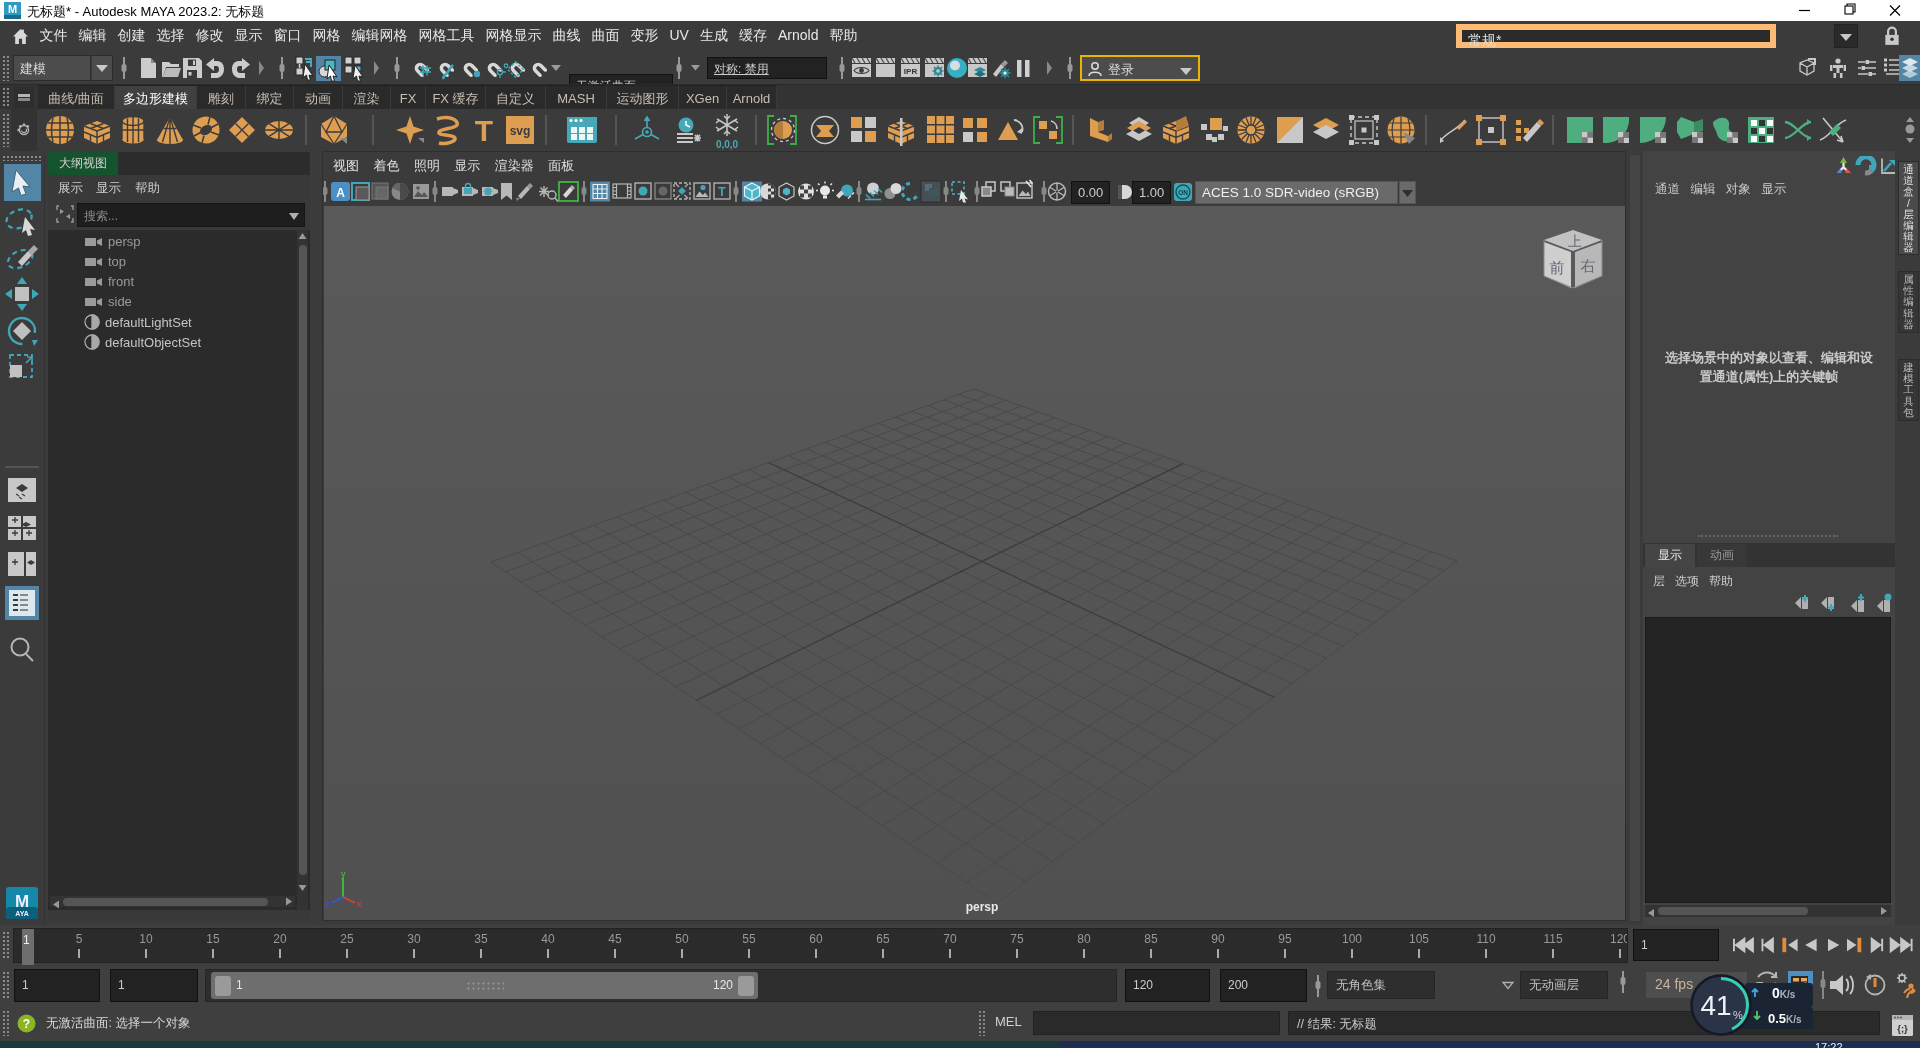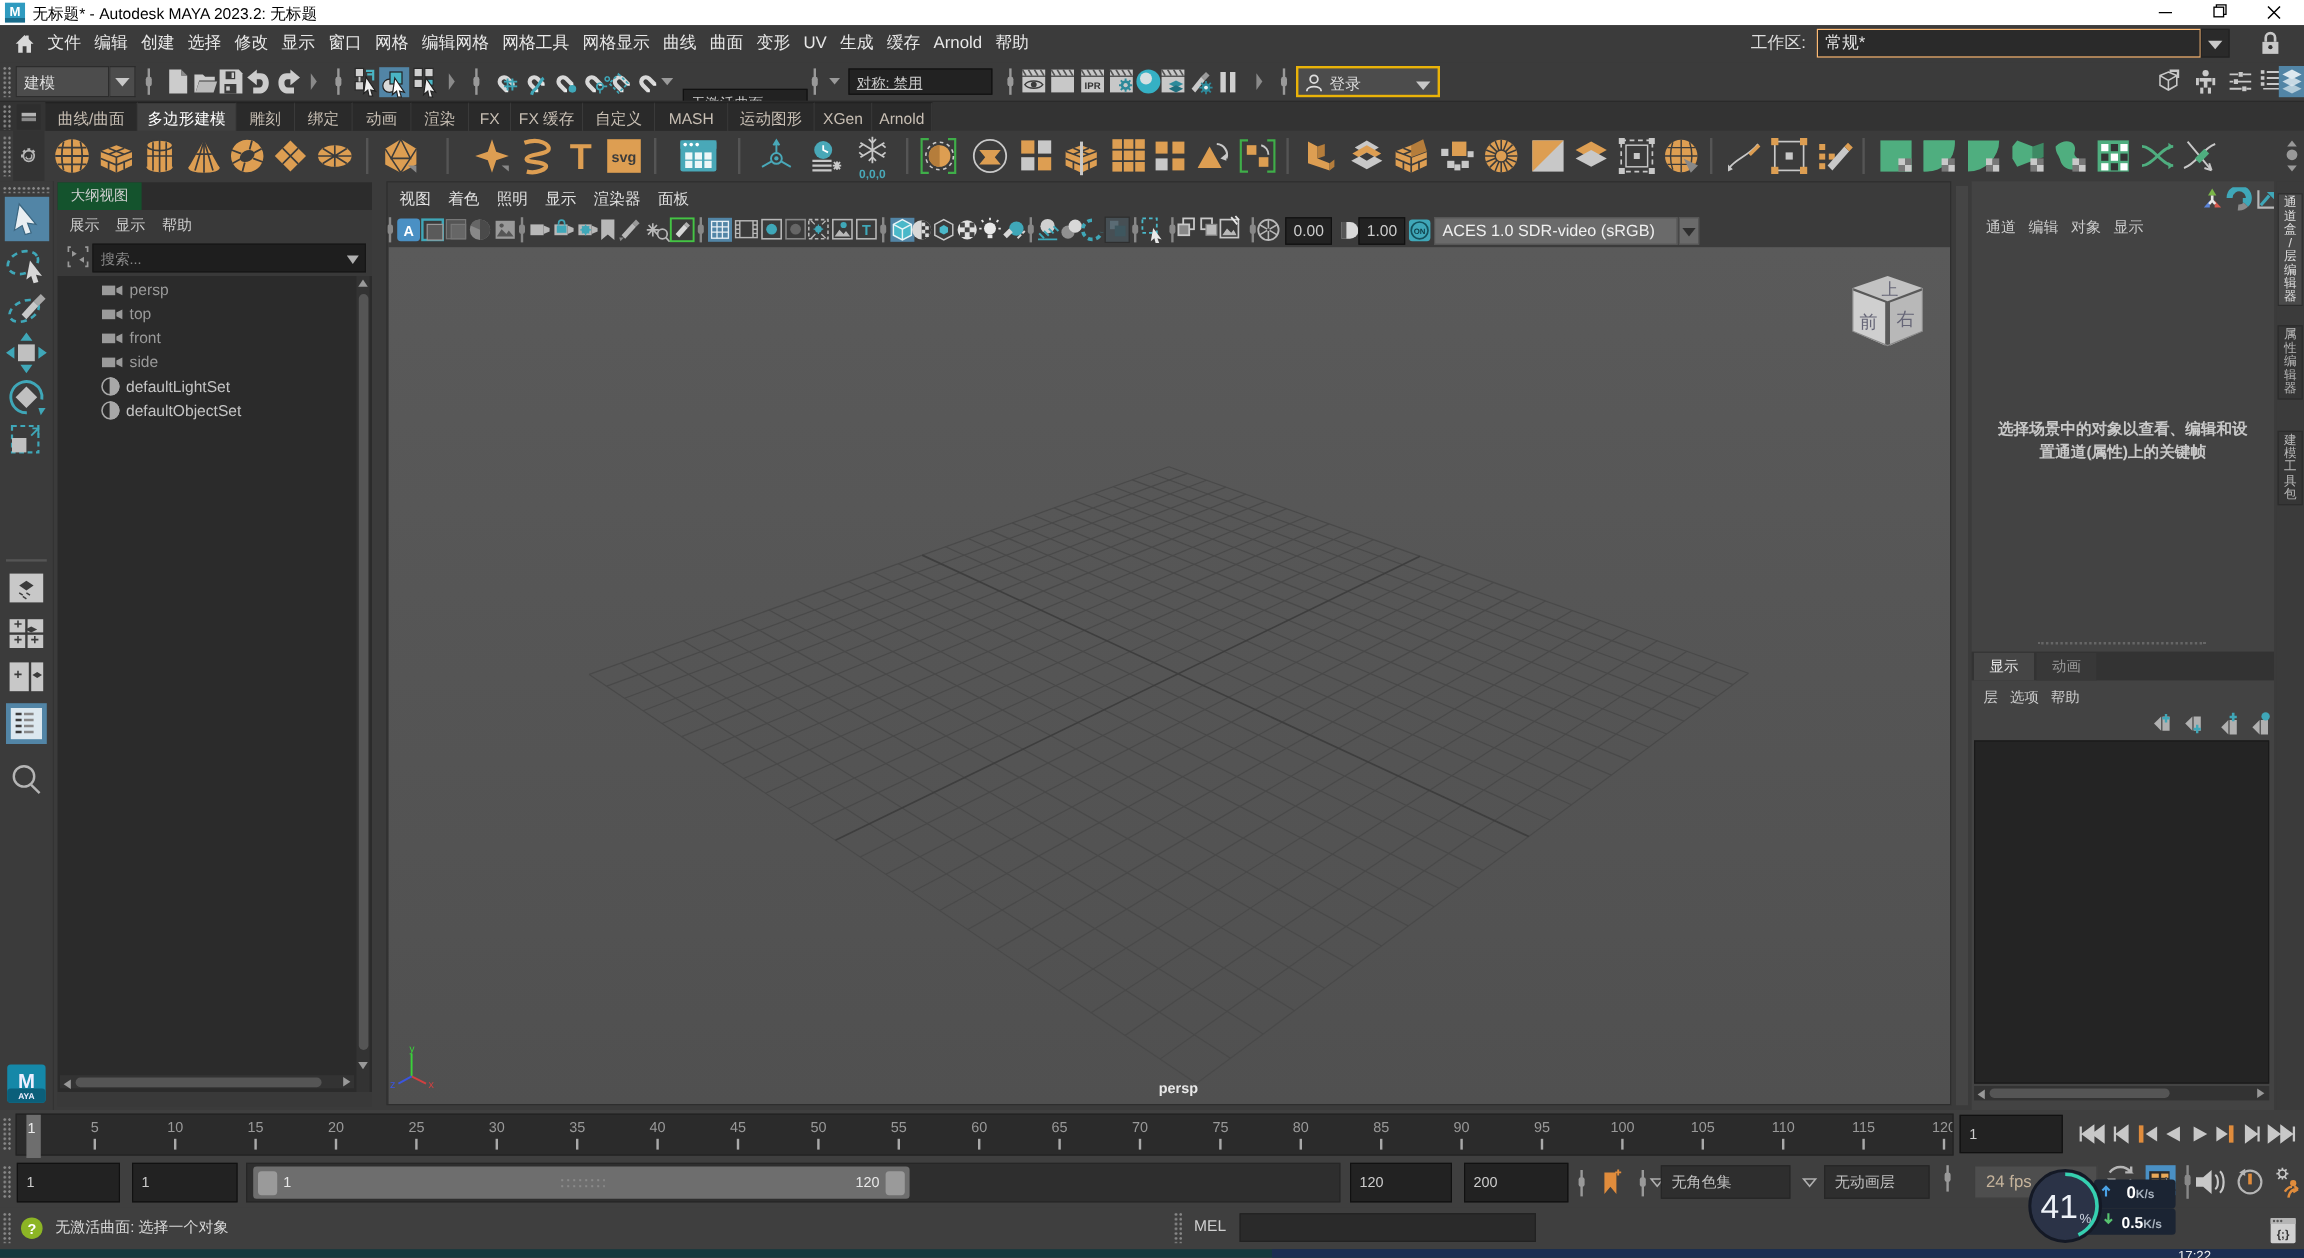--- a/index.html
+++ b/index.html
@@ -48,21 +48,21 @@
 
   <div class="abs" id="menubar">
     <svg class="abs" style="left:12px;top:7px" width="17" height="17" viewBox="0 0 16 16">
       <path d="M8 1 L15 8 L13 8 L13 15 L9.5 15 L9.5 10 L6.5 10 L6.5 15 L3 15 L3 8 L1 8 Z" fill="#d8d8d8"></path>
       <rect x="9" y="1.5" width="2.2" height="3" fill="#d8d8d8"></rect>
     </svg>
     <div class="abs" style="left:34px;top:6px;">
       <span class="menuitem">文件</span><span class="menuitem">编辑</span><span class="menuitem">创建</span><span class="menuitem">选择</span><span class="menuitem">修改</span><span class="menuitem">显示</span><span class="menuitem">窗口</span><span class="menuitem">网格</span><span class="menuitem">编辑网格</span><span class="menuitem">网格工具</span><span class="menuitem">网格显示</span><span class="menuitem">曲线</span><span class="menuitem">曲面</span><span class="menuitem">变形</span><span class="menuitem">UV</span><span class="menuitem">生成</span><span class="menuitem">缓存</span><span class="menuitem">Arnold</span><span class="menuitem">帮助</span>
     </div>
     <span class="abs" style="left:1459px;top:6px;font-size:14px;color:#dcdcdc">工作区:</span>
-    <div class="abs" style="left:1514px;top:3px;width:320px;height:24px;background:#2a2a2a;border:1px solid #fdba74;color:#e0e0e0;font-size:14px;padding:2px 6px;">常规*</div>
+    <div class="abs" style="left:1456px;top:3px;width:320px;height:24px;background:#2a2a2a;border:6px solid #fdba74;color:#e0e0e0;font-size:14px;padding:2px 6px;">常规*</div>
     <div class="abs" style="left:1834px;top:3px;width:24px;height:24px;background:#2a2a2a;border:1px solid #222;">
       <svg width="22" height="22">
           <path d="M5 9 L17 9 L11 16 Z" fill="#c8c8c8"></path>
         </svg>
     </div>
     <svg class="abs" style="left:1884px;top:5px" width="16" height="20" viewBox="0 0 14 18">
       <rect x="1" y="8" width="12" height="9" fill="#c8c8c8"></rect>
       <path d="M3.5 8 L3.5 5 A3.5 3.5 0 0 1 10.5 5 L10.5 8" fill="none" stroke="#c8c8c8" stroke-width="2"></path>
       <circle cx="7" cy="12" r="1.6" fill="#333"></circle>
     </svg>
@@ -1212,21 +1212,21 @@
     <div class="abs darkfield" style="left:1220px;top:4px;width:87px;height:33px;font-size:12px;padding:8px 7px;">200</div>
     <svg class="abs" style="left:1315px;top:4px" width="120" height="33">
       <rect x="2" y="6" width="2" height="22" fill="#999"></rect>
         <rect x="0.5" y="12" width="5" height="8" rx="2" fill="#999"></rect>
       <path d="M22 8 L32 8 L32 26 L27 20 L22 26 Z" fill="#e08c3c"></path>
       <path d="M31 8 L36 8 M33.5 5.5 L33.5 10.5" stroke="#e08c3c" stroke-width="1.6"></path>
       <rect x="53" y="6" width="2" height="22" fill="#999"></rect>
         <rect x="51.5" y="12" width="5" height="8" rx="2" fill="#999"></rect>
       <path d="M61 13.5 L71 13.5 L66 19.5 Z" fill="none" stroke="#b0b0b0" stroke-width="1.3"></path>
     </svg>
-    <div class="abs" style="left:1384px;top:6px;width:108px;height:28px;background:#2e2e2e;border:1px solid #262626;color:#c0c0c0;font-size:12.5px;padding:5px 8px;">无角色集</div>
+    <div class="abs" style="left:1327px;top:6px;width:108px;height:28px;background:#2e2e2e;border:1px solid #262626;color:#c0c0c0;font-size:12.5px;padding:5px 8px;">无角色集</div>
     <svg class="abs" style="left:1498px;top:6px" width="20" height="28">
         <path d="M5 11.5 L15 11.5 L10 17.5 Z" fill="none" stroke="#b0b0b0" stroke-width="1.3"></path>
       </svg>
     <div class="abs" style="left:1520px;top:6px;width:88px;height:28px;background:#2e2e2e;border:1px solid #262626;color:#c0c0c0;font-size:12.5px;padding:5px 8px;">无动画层</div>
     <svg class="abs" style="left:1618px;top:4px" width="10" height="33">
         <rect x="4" y="2" width="2" height="22" fill="#999"></rect>
         <rect x="2.5" y="8" width="5" height="8" rx="2" fill="#999"></rect>
       </svg>
     <div class="abs" style="left:1645px;top:6px;width:103px;height:28px;background:#4e4e4e;border:1px solid #3e3e3e;color:#c6b49c;font-size:14px;padding:4px 9px;">24 fps</div>
     <svg class="abs" style="left:1755px;top:2px" width="104" height="38" viewBox="0 0 104 38">
@@ -1263,20 +1263,21 @@
   <div class="abs" id="cmdrow">
     <div class="abs griddots" style="left:2px;top:4px;height:26px;"></div>
     <svg class="abs" style="left:17px;top:8px" width="19" height="19">
         <circle cx="9.5" cy="9.5" r="9" fill="#8cb525"></circle>
         <text x="9.5" y="14" font-size="12" font-weight="bold" fill="#fff" text-anchor="middle">?</text>
       </svg>
     <div class="abs" style="left:46px;top:9px;color:#d8d8d8;font-size:12.5px;">无激活曲面: 选择一个对象</div>
     <div class="abs griddots" style="left:978px;top:4px;height:26px;"></div>
     <div class="abs" style="left:995px;top:8px;color:#d0d0d0;font-size:13px;">MEL</div>
     <div class="abs" style="left:1033px;top:5px;width:247px;height:24px;background:#2a2a2a;border:1px solid #222;"></div>
+    <div class="abs" style="left:1288px;top:5px;width:592px;height:24px;background:#2a2a2a;border:1px solid #222;color:#cccccc;font-size:12.5px;padding:4px 8px;">// 结果: 无标题</div>
     <svg class="abs" style="left:1892px;top:9px" width="22" height="24" viewBox="0 0 22 24">
       <rect x="0" y="0" width="21" height="21" rx="1.5" fill="#d0d0d0"></rect>
       <rect x="0" y="0" width="21" height="5" fill="#b5b5b5"></rect>
       <circle cx="3" cy="2.5" r="1" fill="#555"></circle>
         <circle cx="6" cy="2.5" r="1" fill="#555"></circle>
         <circle cx="9" cy="2.5" r="1" fill="#555"></circle>
       <text x="10.5" y="17" font-size="9.5" fill="#333" text-anchor="middle" font-weight="bold">{;}</text>
     </svg>
   </div>
 

